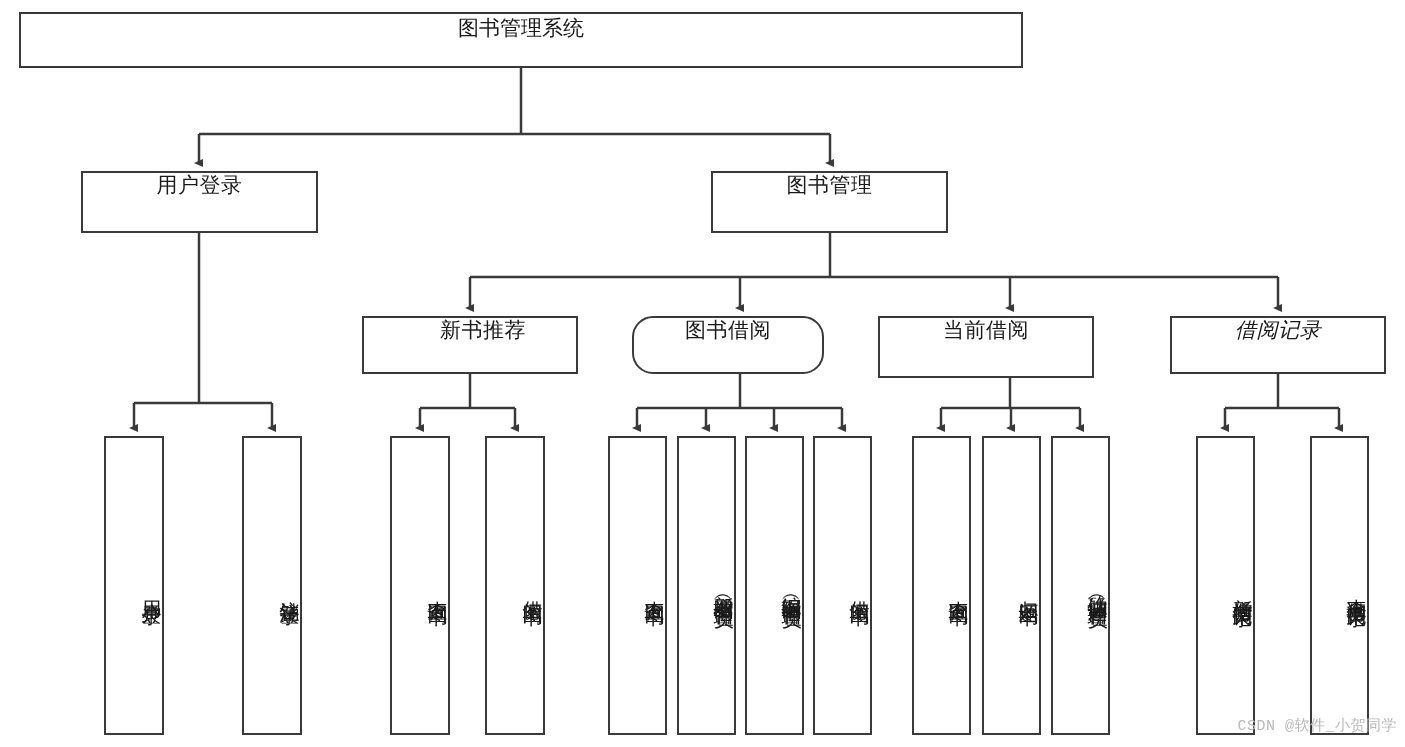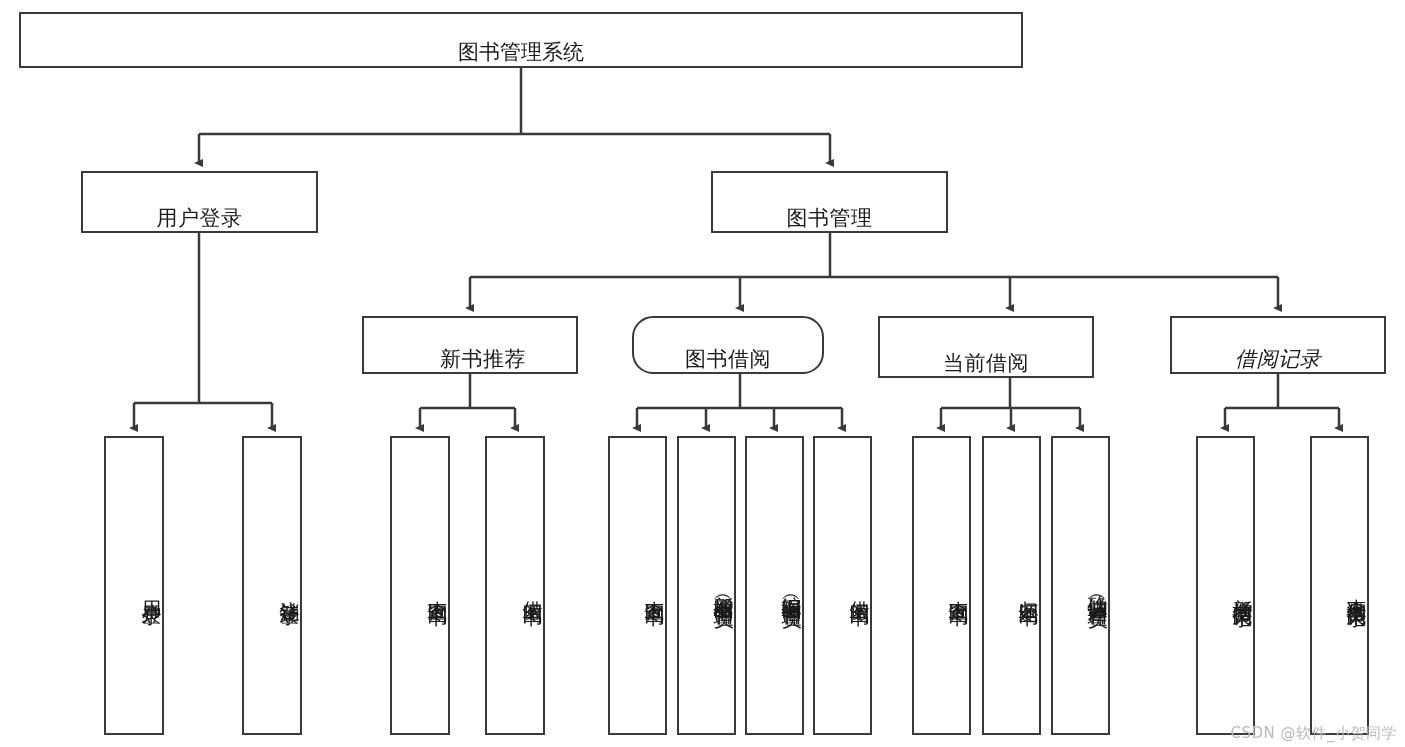--- a/index.html
+++ b/index.html
@@ -23,21 +23,21 @@
     top: 0;
     width: 1405px;
     height: 747px;
   }
   .node {
     position: absolute;
     box-sizing: border-box;
     border: 2px solid #3a3a3a;
     background: #ffffff;
     display: flex;
-    align-items: flex-end;
+    align-items: flex-start;
     justify-content: center;
     color: #1a1a1a;
     z-index: 2;
   }
   .node.h {
     font-size: 21px;
     letter-spacing: 0.5px;
     line-height: 1.2;
   }
   .node.root {
@@ -54,26 +54,27 @@
     justify-content: center;
   }
   .node.v .vtext {
     writing-mode: vertical-rl;
     text-orientation: upright;
     white-space: nowrap;
   }
   .watermark {
     position: absolute;
     right: 8px;
-    bottom: 4px;
+    bottom: 12px;
     font-size: 15px;
     color: #b9b9b9;
     letter-spacing: 0.5px;
     z-index: 3;
     white-space: nowrap;
+    font-family: Liberation Mono, monospace;
   }
 </style>
 </head>
 <body>
 
 <div id="canvas">
 
   <svg id="edges" viewBox="0 0 1405 747" xmlns="http://www.w3.org/2000/svg">
     <defs>
       <marker id="arrow" markerWidth="10" markerHeight="10" refX="5" refY="5" orient="auto" markerUnits="userSpaceOnUse">

